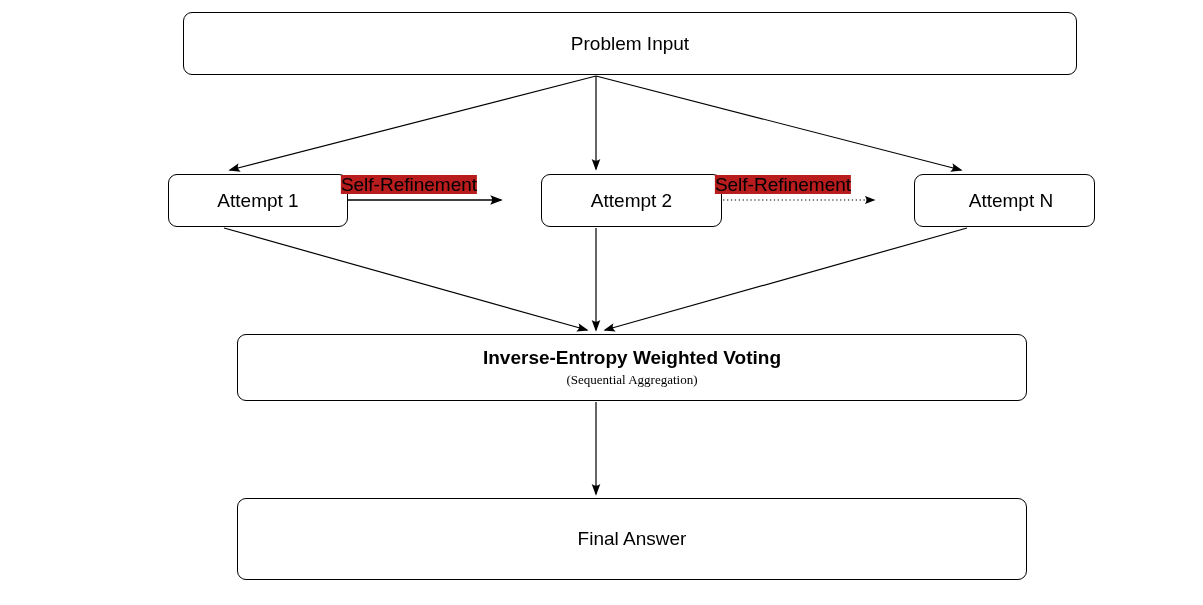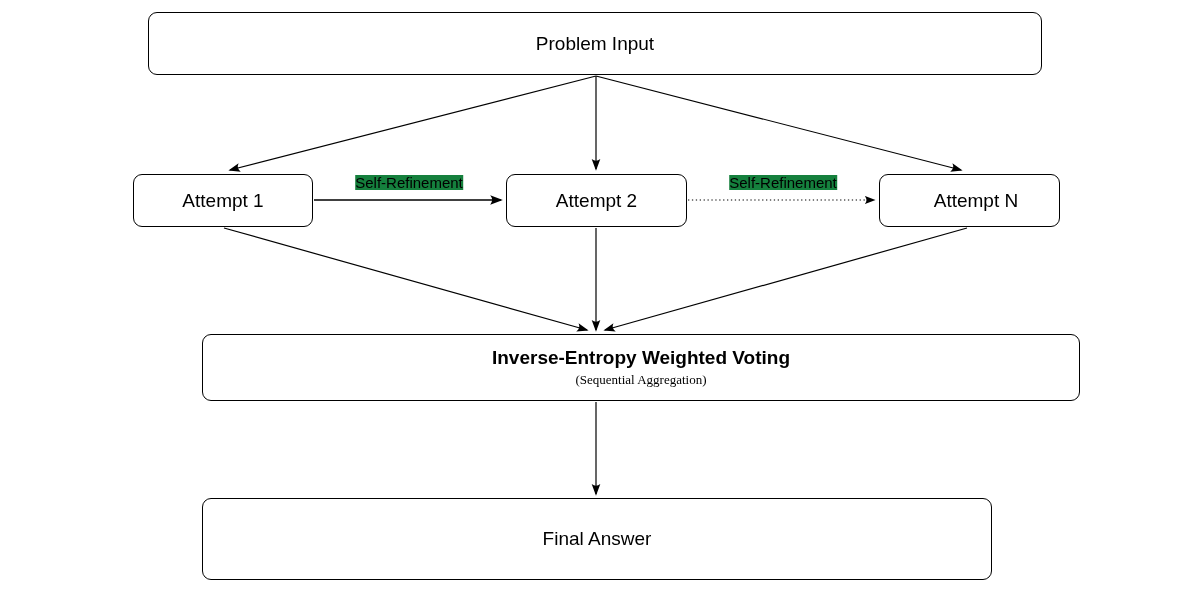--- a/index.html
+++ b/index.html
@@ -29,42 +29,43 @@
     border: 1.5px solid #000000;
     border-radius: 9px;
     background: #ffffff;
     display: flex;
     flex-direction: column;
     align-items: center;
     justify-content: center;
     font-size: 19px;
     line-height: 1.15;
     text-align: center;
+    margin-left: 35px;
   }
   .node-problem  { left: 148px; top: 12px;  width: 894px; height: 63px; }
   .node-attempt1 { left: 133px; top: 174px; width: 180px; height: 53px; }
   .node-attempt2 { left: 506px; top: 174px; width: 181px; height: 53px; }
   .node-attemptn { left: 879px; top: 174px; width: 181px; height: 53px; padding-left: 13px; }
-  .node-voting   { left: 202px; top: 334px; width: 878px; height: 67px; gap: 5px; }
+  .node-voting   { left: 202px; top: 334px; width: 790px; height: 67px; gap: 5px; }
   .node-final    { left: 202px; top: 498px; width: 790px; height: 82px; }
   .voting-title {
     font-weight: bold;
     font-size: 19px;
   }
   .voting-subtitle {
     font-size: 13px;
     font-family: Liberation Serif, serif;
   }
   .edge-label {
     position: absolute;
     transform: translateX(-50%);
-    font-size: 15px;
+    font-size: 19px;
     line-height: 1;
     white-space: nowrap;
-    background: #15803d;
+    background: #b91c1c;
   }
   .edge-label-1 { left: 409px; top: 175px; }
   .edge-label-2 { left: 783px; top: 175px; }
 </style>
 </head>
 <body>
 
 <div class="canvas">
 
   <svg class="edge-layer" viewBox="0 0 1203 605" xmlns="http://www.w3.org/2000/svg">

